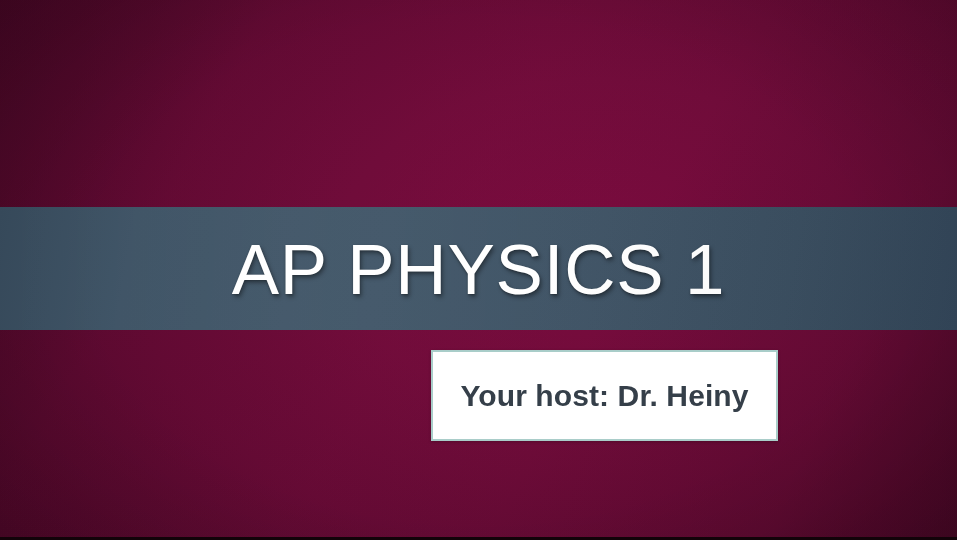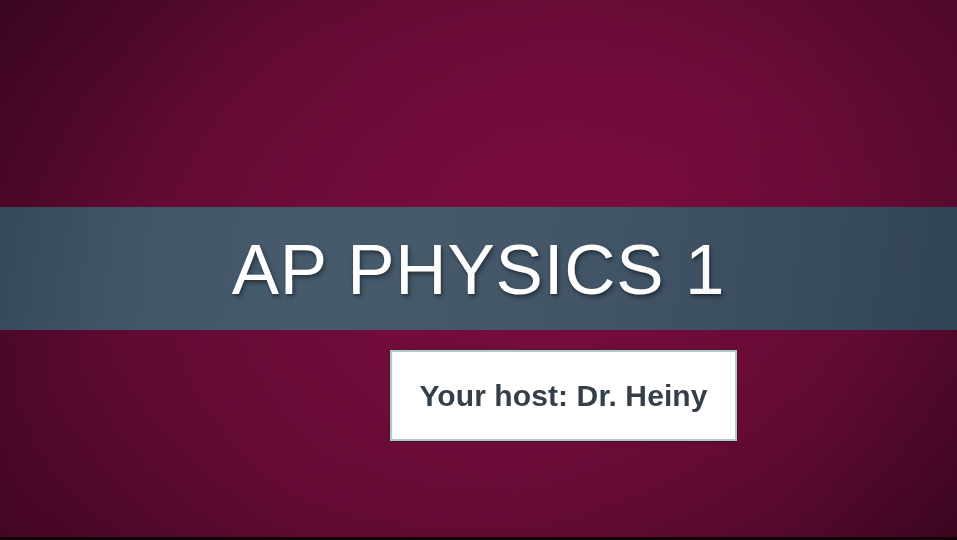--- a/index.html
+++ b/index.html
@@ -97,21 +97,21 @@
     line-height: 1;
     white-space: nowrap;
     text-shadow:
       2px 3px 4px rgba(0,0,0,0.38),
       0 1px 2px rgba(0,0,0,0.25);
   }
 
   
   .subtitle-card {
     position: absolute;
-    left: 390px;
+    left: 431px;
     top: 350px;
     width: 347px;
     height: 91px;
     box-sizing: border-box;
     background: #ffffff;
     border: 2px solid #a9cdc9;
     display: flex;
     align-items: center;
     justify-content: center;
     box-shadow: 0 1px 3px rgba(0,0,0,0.22);

